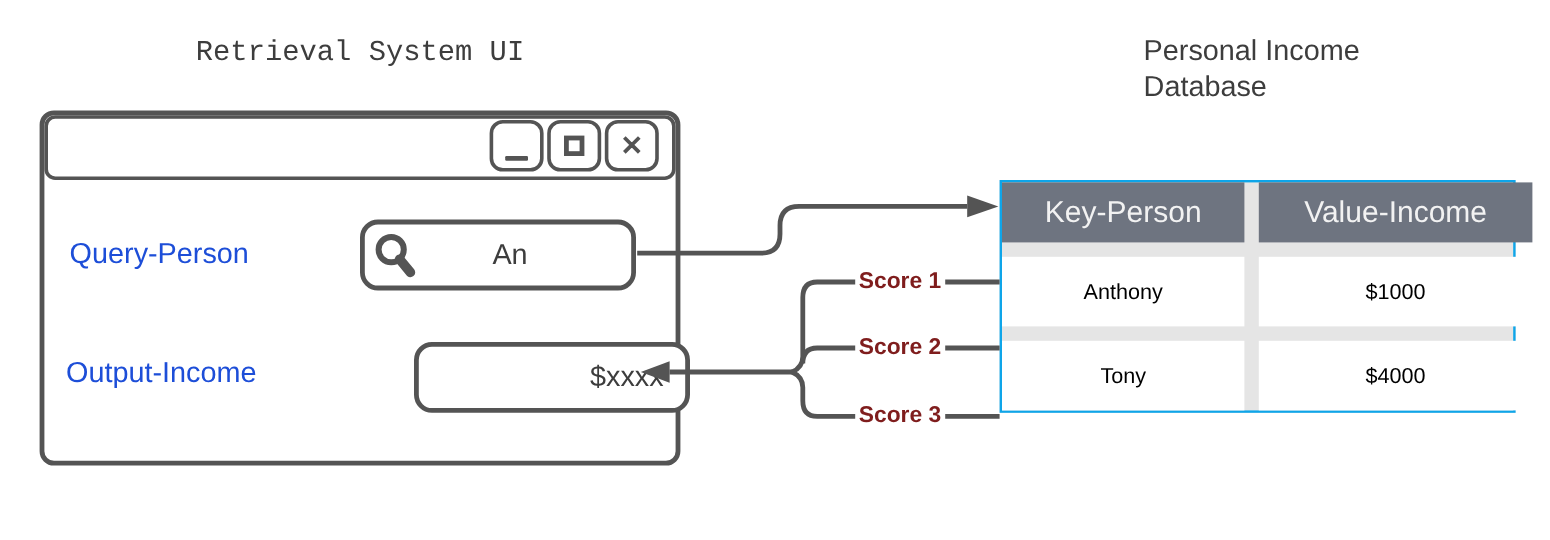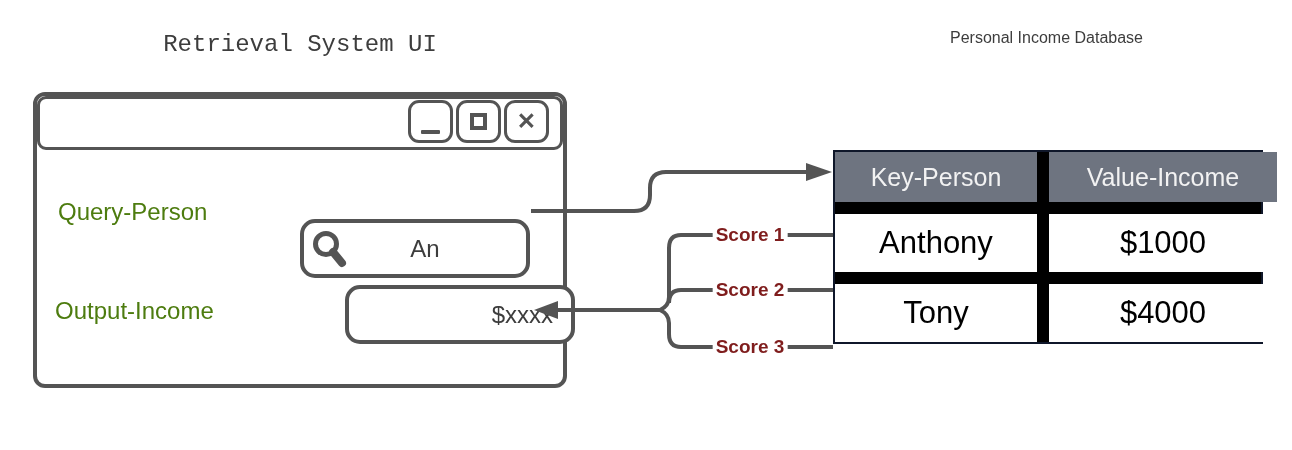--- a/index.html
+++ b/index.html
@@ -24,44 +24,44 @@
   .win-btn{
     position:absolute;top:100px;width:45px;height:43px;box-sizing:border-box;
     border:3px solid #545454;border-radius:11px;background:#fff;
     display:flex;align-items:center;justify-content:center;
   }
   .btn-min{left:408px;} .btn-max{left:456px;} .btn-close{left:504px;}
   .glyph-min{width:19px;height:4px;background:#545454;margin-top:20px;border-radius:1px;}
   .glyph-max{width:17px;height:17px;border:4px solid #545454;box-sizing:border-box;}
   .glyph-close{font-size:23px;font-weight:bold;color:#545454;line-height:1;}
 
-  .field-label{font-size:24px;color:#4d7c0f;white-space:nowrap;}
+  .field-label{font-size:24px;color:#1d4ed8;white-space:nowrap;}
   .field{
     width:230px;height:59px;box-sizing:border-box;background:#fff;
     border:4px solid #545454;border-radius:15px;
     display:flex;align-items:center;font-size:24px;color:#3d3d3d;
   }
-  .query-field{left:300px;top:183px;margin-top:36px;}
+  .query-field{left:300px;top:183px;}
   .output-field{left:300px;top:285px;justify-content:flex-end;padding-right:18px;margin-left:45px;}
   .query-text{flex:1;text-align:center;}
   .search-wrap{width:48px;display:flex;justify-content:center;align-items:center;}
 
   
   .db-title{
-    left:881px;top:28px;width:262px;font-size:16px;text-align:right;
+    left:953px;top:28px;width:262px;font-size:24px;text-align:left;
     color:#3d3d3d;line-height:1.25;
   }
   .db-table{
     left:833px;top:150px;width:430px;box-sizing:border-box;
     display:grid;grid-template-columns:202px 228px;
-    border:2px solid #0f172a;background:#000000;grid-gap:1.5px;gap:12px;
+    border:2px solid #0ea5e9;background:#e5e5e5;grid-gap:1.5px;gap:12px;
   }
   .db-cell{
     background:#fff;display:flex;align-items:center;justify-content:center;
-    font-size:31px;color:#000;height:58px;
+    font-size:18px;color:#000;height:58px;
   }
   .db-head{
     background:#6e7480;color:#f2f2f2;height:50px;
     display:flex;align-items:center;justify-content:center;font-size:25px;
   }
 
   
   .score-label{
     position:absolute;transform:translate(-50%,-50%);
     background:#fff;padding:0 3px;font-size:19px;font-weight:bold;color:#7f1d1d;

